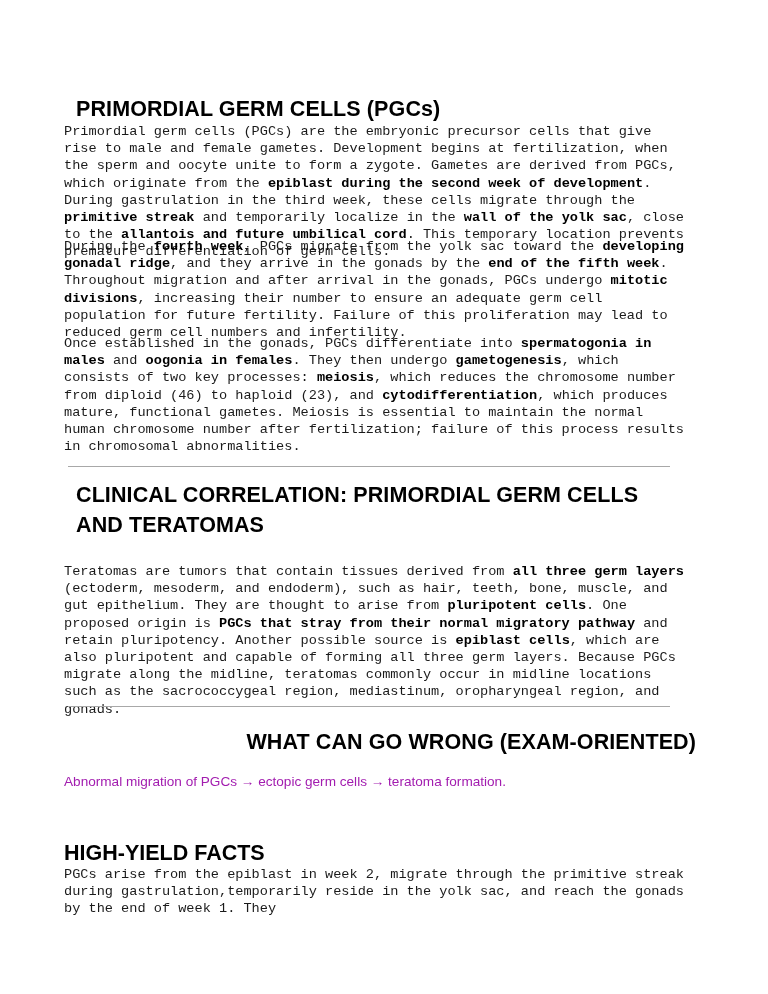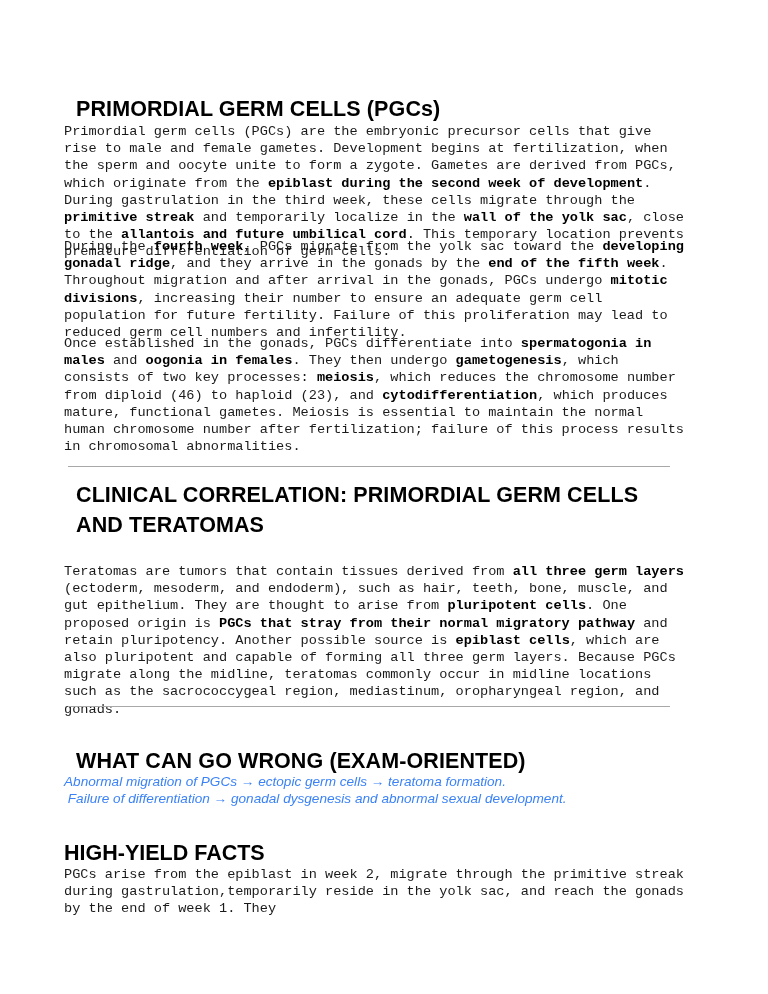--- a/index.html
+++ b/index.html
@@ -47,41 +47,40 @@
     hr.divider {
       position: absolute;
       left: 4px;
       width: 602px;
       border: none;
       height: 1px;
       background: #a8a8a8;
       margin: 0;
     }
     .abs { position: absolute; left: 0; width: 620px; }
-    .wrong-line { display: block; font-size: 13.6px; line-height: 17.2px; color: #3b82f6; white-space: pre; font-style: italic; }
+    .wrong-line { display: block; font-size: 13.6px; line-height: 17.2px; color: #a21caf; white-space: pre; }
   </style>
 </head>
 <body>
 
 <div class="page">
 
   <h1 class="abs" style="top:82px;">PRIMORDIAL GERM CELLS (PGCs)</h1>
   <p class="abs rich" style="top:123px;"><span>Primordial germ cells (PGCs) are the embryonic precursor cells that give rise to male and female gametes. Development begins at fertilization, when the sperm and oocyte unite to form a zygote. Gametes are derived from PGCs, which originate from the </span><b>epiblast during the second week of development</b><span>. During gastrulation in the third week, these cells migrate through the </span><b>primitive streak</b><span> and temporarily localize in the </span><b>wall of the yolk sac</b><span>, close to the </span><b>allantois and future umbilical cord</b><span>. This temporary location prevents premature differentiation of germ cells.</span></p>
   <p class="abs rich" style="top:238px;"><span>During the </span><b>fourth week</b><span>, PGCs migrate from the yolk sac toward the </span><b>developing gonadal ridge</b><span>, and they arrive in the gonads by the </span><b>end of the fifth week</b><span>. Throughout migration and after arrival in the gonads, PGCs undergo </span><b>mitotic divisions</b><span>, increasing their number to ensure an adequate germ cell population for future fertility. Failure of this proliferation may lead to reduced germ cell numbers and infertility.</span></p>
   <p class="abs rich" style="top:335px;"><span>Once established in the gonads, PGCs differentiate into </span><b>spermatogonia in males</b><span> and </span><b>oogonia in females</b><span>. They then undergo </span><b>gametogenesis</b><span>, which consists of two key processes: </span><b>meiosis</b><span>, which reduces the chromosome number from diploid (46) to haploid (23), and </span><b>cytodifferentiation</b><span>, which produces mature, functional gametes. Meiosis is essential to maintain the normal human chromosome number after fertilization; failure of this process results in chromosomal abnormalities.</span></p>
 
   <hr class="divider" style="top:466px;">
 
   <h1 class="abs" style="top:468px; width:600px;">CLINICAL CORRELATION: PRIMORDIAL GERM CELLS AND TERATOMAS</h1>
   <p class="abs rich" style="top:563px;"><span>Teratomas are tumors that contain tissues derived from </span><b>all three germ layers</b><span> (ectoderm, mesoderm, and endoderm), such as hair, teeth, bone, muscle, and gut epithelium. They are thought to arise from </span><b>pluripotent cells</b><span>. One proposed origin is </span><b>PGCs that stray from their normal migratory pathway</b><span> and retain pluripotency. Another possible source is </span><b>epiblast cells</b><span>, which are also pluripotent and capable of forming all three germ layers. Because PGCs migrate along the midline, teratomas commonly occur in midline locations such as the sacrococcygeal region, mediastinum, oropharyngeal region, and gonads.</span></p>
 
   <hr class="divider" style="top:706px;">
 
-  <h1 class="abs" style="top:734px;">WHAT CAN GO WRONG (EXAM-ORIENTED)</h1>
+  <h1 class="abs" style="top:715px;text-align:right;">WHAT CAN GO WRONG (EXAM-ORIENTED)</h1>
   <div class="abs" style="top:773px;">
     <span class="wrong-line">Abnormal migration of PGCs → ectopic germ cells → teratoma formation.</span>
-    <span class="wrong-line"> Failure of differentiation → gonadal dysgenesis and abnormal sexual development.</span>
   </div>
 
   <h2 class="abs compact" style="top:840px;">HIGH-YIELD FACTS</h2>
   <p class="abs" style="top:866px;">PGCs arise from the epiblast in week 2, migrate through the primitive streak during gastrulation,temporarily reside in the yolk sac, and reach the gonads by the end of week 1. They</p>
 
 </div>
 
 </body></html>

